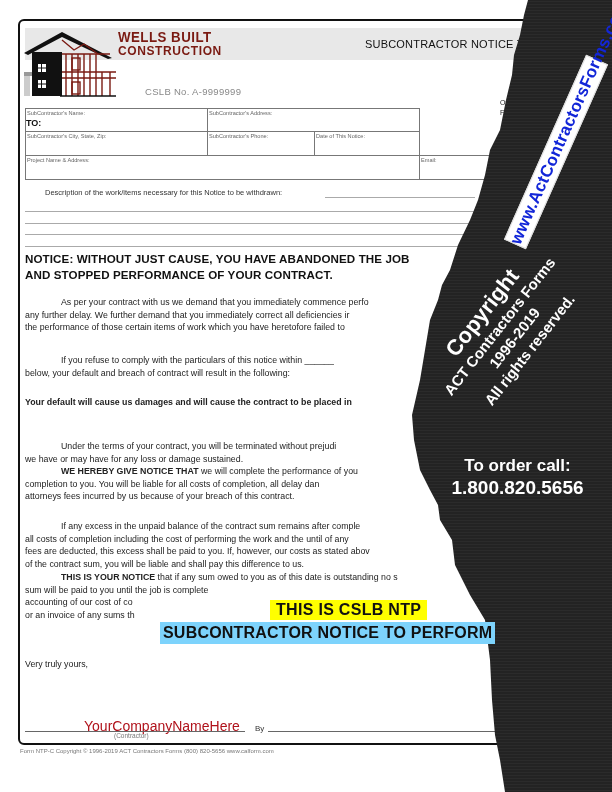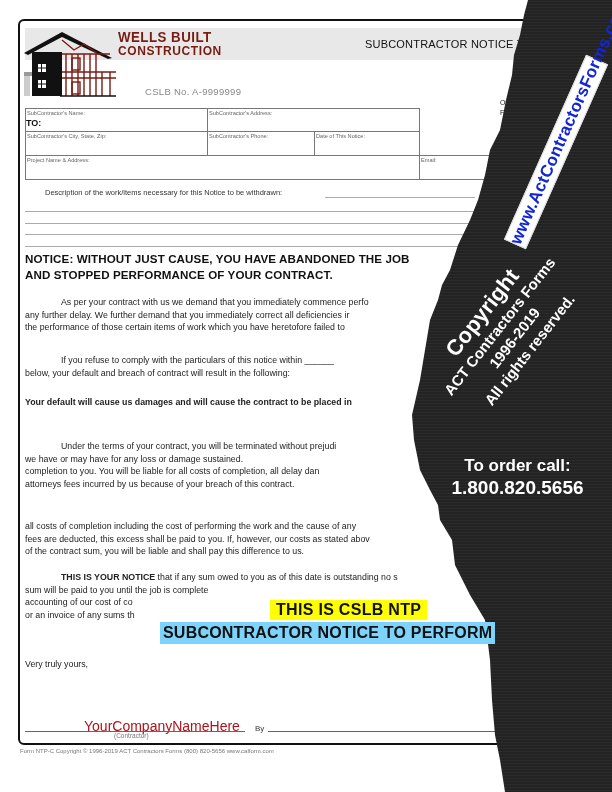--- a/index.html
+++ b/index.html
@@ -117,25 +117,27 @@
 <div class="para" style="top:354px;">
   <div class="ind">If you refuse to comply with the particulars of this notice within ______</div>
   <div>below, your default and breach of contract will result in the following:</div>
 </div>
 <div class="para b" style="top:396px;font-weight:bold;">Your default will cause us damages and will cause the contract to be placed in</div>
 <div class="para" style="top:440px;">
   <div class="ind">Under the terms of your contract, you will be terminated without prejudi</div>
   <div>we have or may have for any loss or damage sustained.</div>
 </div>
 <div class="para" style="top:465px;">
+  <div class="ind"><span class="b">WE HEREBY GIVE NOTICE THAT</span><span> we will complete the performance of you</span></div>
   <div>completion to you. You will be liable for all costs of completion, all delay dan</div>
   <div>attorneys fees incurred by us because of your breach of this contract.</div>
 </div>
 <div class="para" style="top:520px;">
-  <div>all costs of completion including the cost of performing the work and the cause of any</div>
+  <div class="ind">If any excess in the unpaid balance of the contract sum remains after comple</div>
+  <div>all costs of completion including the cost of performing the work and the until of any</div>
   <div>fees are deducted, this excess shall be paid to you.  If, however, our costs as stated abov</div>
   <div>of the contract sum, you will be liable and shall pay this difference to us.</div>
 </div>
 <div class="para" style="top:571px;">
   <div class="ind"><span class="b">THIS IS YOUR NOTICE</span><span> that if any sum owed to you as of this date is outstanding no s</span></div>
   <div>sum will be paid to you until the job is complete</div>
   <div>accounting of our cost of co</div>
   <div>or an invoice of any sums th</div>
 </div>
 <div class="para" style="top:658px;">Very truly yours,</div>

